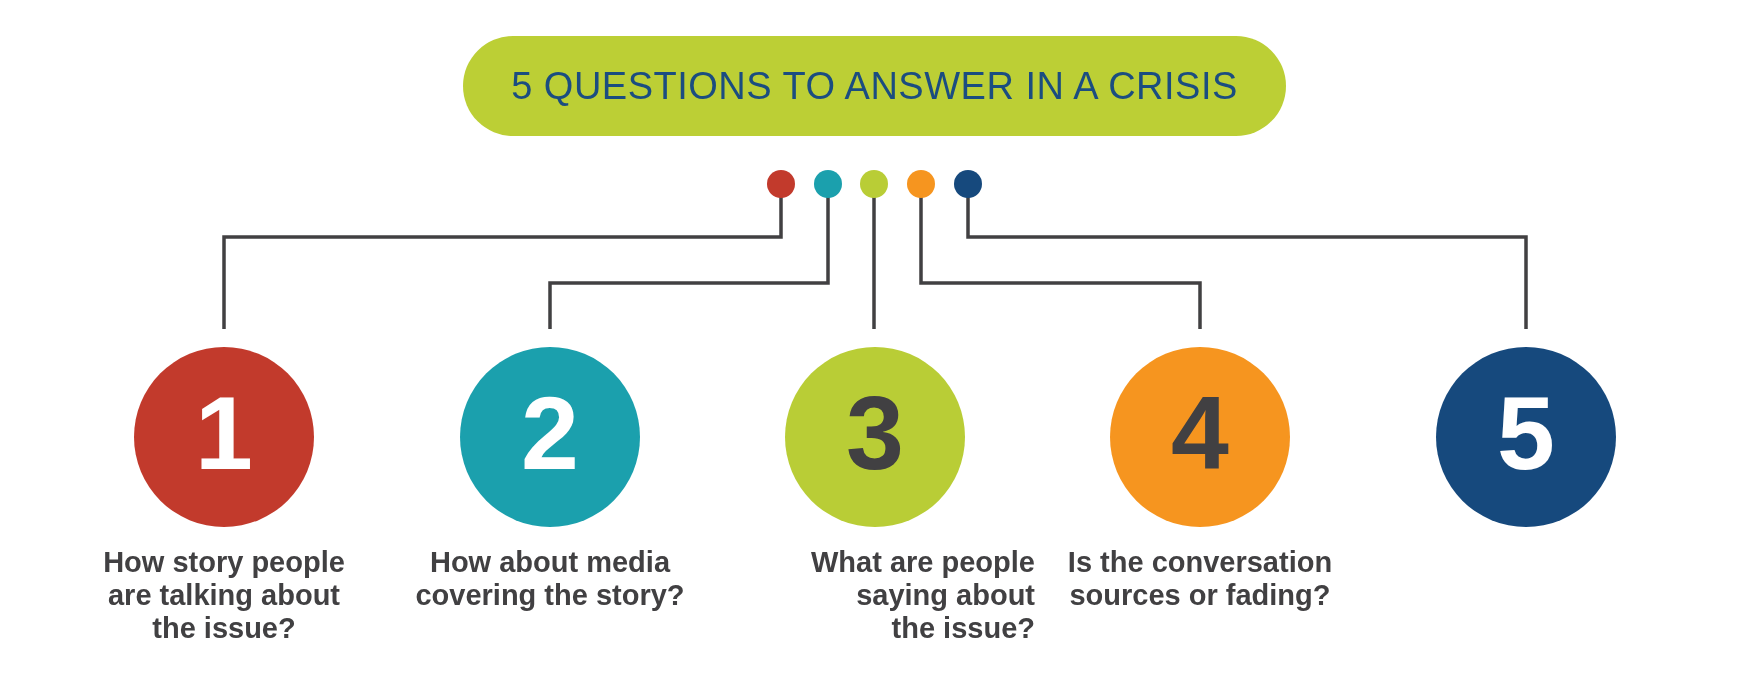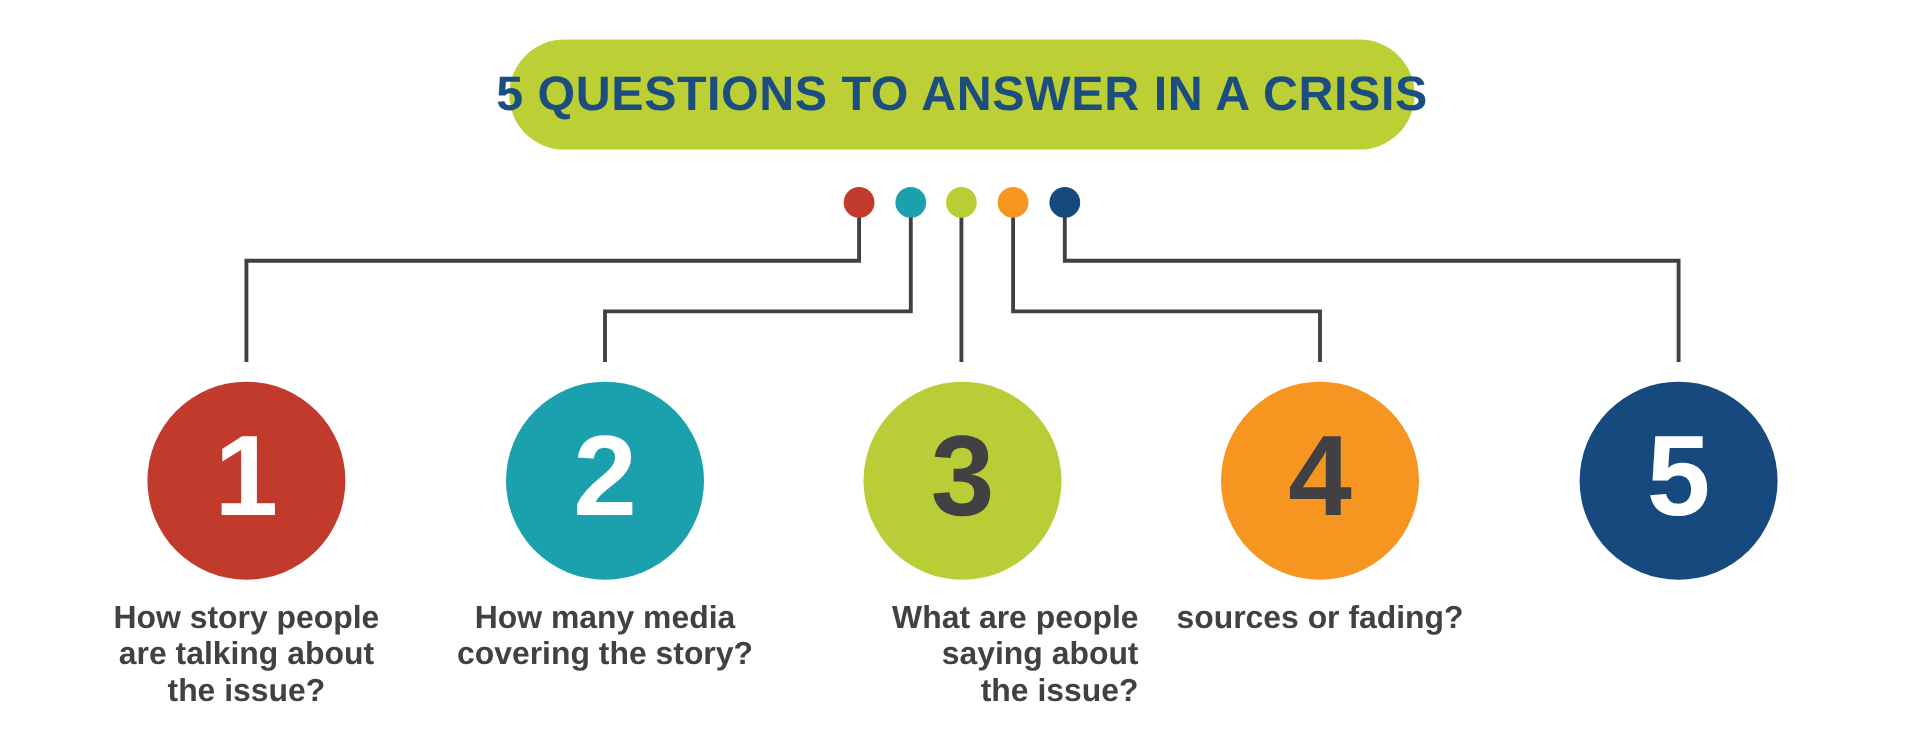--- a/index.html
+++ b/index.html
@@ -21,22 +21,22 @@
     width: 823px;
     height: 100px;
     background: var(--banner, #bccf35);
     border-radius: 50px;
     display: flex;
     align-items: center;
     justify-content: center;
   }
   .banner-title {
     color: var(--title_text, #1b4d80);
-    font-size: 44px;
-    font-weight: 700;
+    font-size: 38px;
+    font-weight: 400;
     letter-spacing: 0.5px;
     white-space: nowrap;
   }
   .connectors {
     position: absolute;
     left: 0;
     top: 0;
     z-index: 1;
   }
   .connectors path {
@@ -142,25 +142,26 @@
 <div class="circle circle-5 fill-navy">
   <span class="step-number">5</span>
 </div>
 
 <div class="label label-1">
   <div>How story people</div>
   <div>are talking about</div>
   <div>the issue?</div>
 </div>
 <div class="label label-2">
-  <div>How many media</div>
+  <div>How about media</div>
   <div>covering the story?</div>
 </div>
 <div class="label label-3">
   <div>What are people</div>
   <div>saying about</div>
   <div>the issue?</div>
 </div>
 <div class="label label-4">
+  <div>Is the conversation</div>
   <div>sources or fading?</div>
 </div>
 <div class="label label-5">
 </div>
 
 </body></html>

